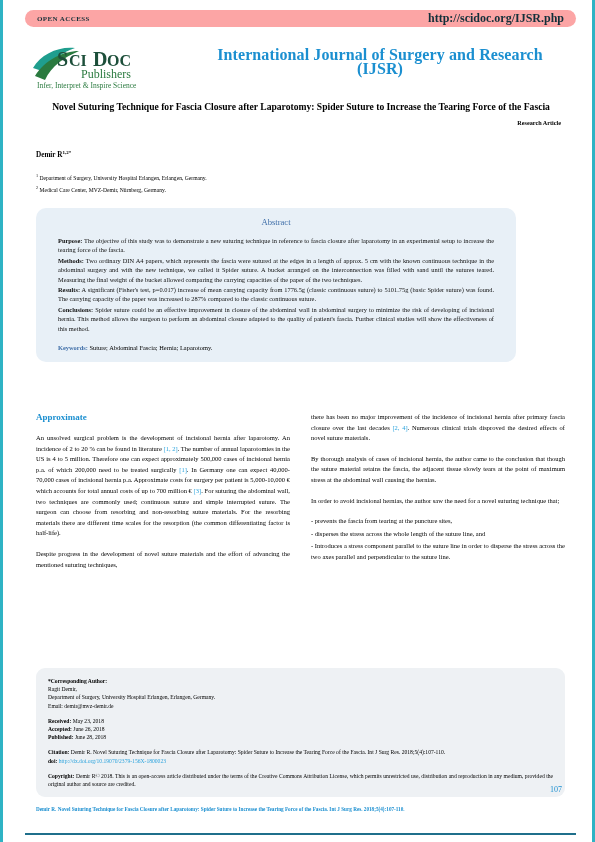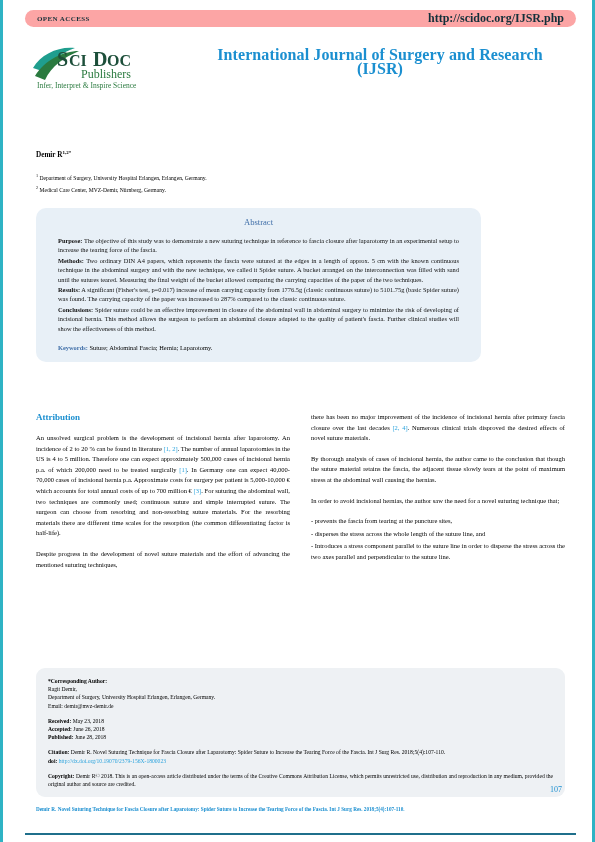--- a/index.html
+++ b/index.html
@@ -125,21 +125,21 @@
     font-size: 5.6px;
     font-family: "Liberation Serif", serif;
     line-height: 9px;
   }
   .affil sup { font-size: 4.2px; }
 
   
   .abstract-box {
     position: absolute;
     left: 33px; top: 208px;
-    width: 445px;
+    width: 480px;
     background: #e8f0f7;
     border-radius: 10px;
     padding: 9px 22px 11px 22px;
     box-sizing: border-box;
   }
   .abstract-head {
     text-align: center;
     font-size: 8.6px;
     color: #3f6ea8;
     font-family: "Liberation Serif", serif;
@@ -257,20 +257,24 @@
         <text x="50" y="36" font-family="Liberation Serif, serif" font-size="12" fill="#2a7a3f">Publishers</text>
         <text x="6" y="46" font-family="Liberation Serif, serif" font-size="7.5" fill="#2a7a3f">Infer, Interpret &amp; Inspire Science</text>
       </svg>
     </div>
 
     <div class="journal">
       <div class="jt">International Journal of Surgery and Research (IJSR)</div>
     </div>
   </div>
 
+  <div class="title-wrap">
+    <div class="paper-title">Novel Suturing Technique for Fascia Closure after Laparotomy: Spider Suture to Increase the Tearing Force of the Fascia</div>
+    <div class="article-type">Research Article</div>
+  </div>
 
   <div class="authors">
     <div class="author-line">
       <span>Demir R</span><sup>1,2*</sup>
     </div>
     <div class="affils">
       <div class="affil">
         <sup>1</sup>
         <span>Department of Surgery, University Hospital Erlangen, Erlangen, Germany.</span>
       </div>
@@ -296,21 +300,21 @@
     <p class="abs-p">
       <b>Conclusions:</b><span> Spider suture could be an effective improvement in closure of the abdominal wall in abdominal surgery to minimize the risk of developing of incisional hernia. This method allows the surgeon to perform an abdominal closure adapted to the quality of patient's fascia. Further clinical studies will show the effectiveness of this method.</span>
     </p>
 
     <div class="keywords">
       <span class="kw-label">Keywords:</span><span> Suture; Abdominal Fascia; Hernia; Laparotomy.</span>
     </div>
   </div>
 
   <div class="col col-left">
-    <div class="section-head">Attribution</div>
+    <div class="section-head">Approximate</div>
     <p class="body-p"><span>An unsolved surgical problem is the development of incisional hernia after laparotomy. An incidence of 2 to 20 % can be found in literature </span><span class="ref">[1, 2]</span><span>. The number of annual laparotomies in the US is 4 to 5 million. Therefore one can expect approximately 500,000 cases of incisional hernia p.a. of which 200,000 need to be treated surgically </span><span class="ref">[1]</span><span>. In Germany one can expect 40,000-70,000 cases of incisional hernia p.a. Approximate costs for surgery per patient is 5,000-10,000 € which accounts for total annual costs of up to 700 million € </span><span class="ref">[3]</span><span>. For suturing the abdominal wall, two techniques are commonly used; continuous suture and simple interrupted suture. The surgeon can choose from resorbing and non-resorbing suture materials. For the resorbing materials there are different time scales for the resorption (the common differentiating factor is half-life).</span></p>
     <p class="body-p"><span>Despite progress in the development of novel suture materials and the effort of advancing the mentioned suturing techniques,</span></p>
   </div>
 
   <div class="col col-right">
     <p class="body-p"><span>there has been no major improvement of the incidence of incisional hernia after primary fascia closure over the last decades </span><span class="ref">[2, 4]</span><span>. Numerous clinical trials disproved the desired effects of novel suture materials.</span></p>
     <p class="body-p"><span>By thorough analysis of cases of incisional hernia, the author came to the conclusion that though the suture material retains the fascia, the adjacent tissue slowly tears at the point of maximum stress at the abdominal wall causing the hernias.</span></p>
     <p class="body-p"><span>In order to avoid incisional hernias, the author saw the need for a novel suturing technique that;</span></p>
     <p class="body-p tight">- prevents the fascia from tearing at the puncture sites,</p>
     <p class="body-p tight">- disperses the stress across the whole length of the suture line, and</p>

